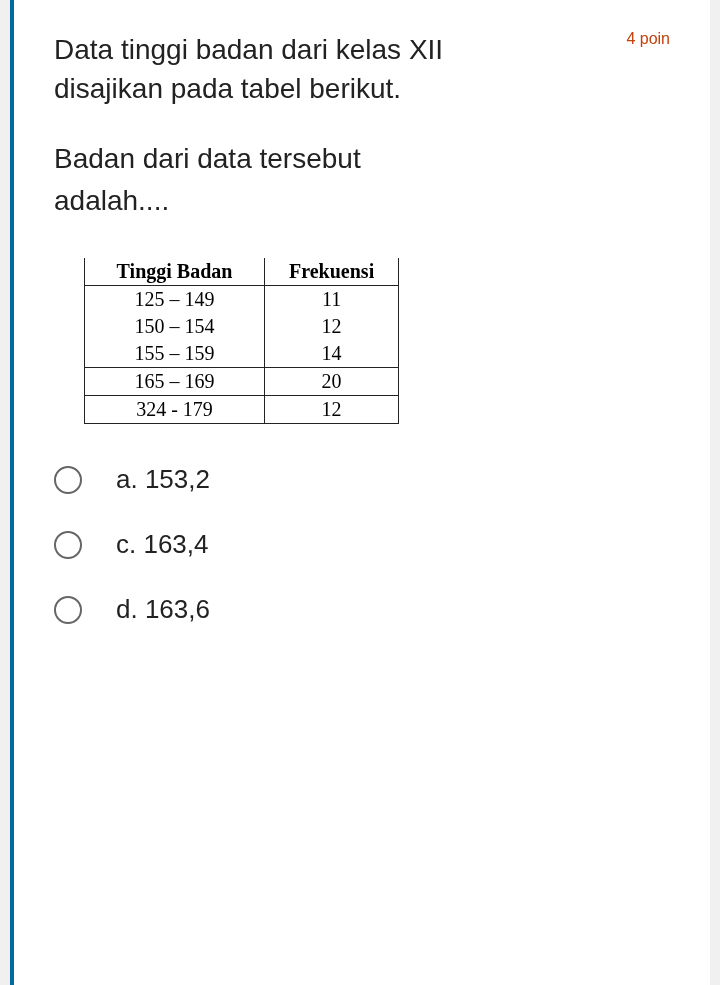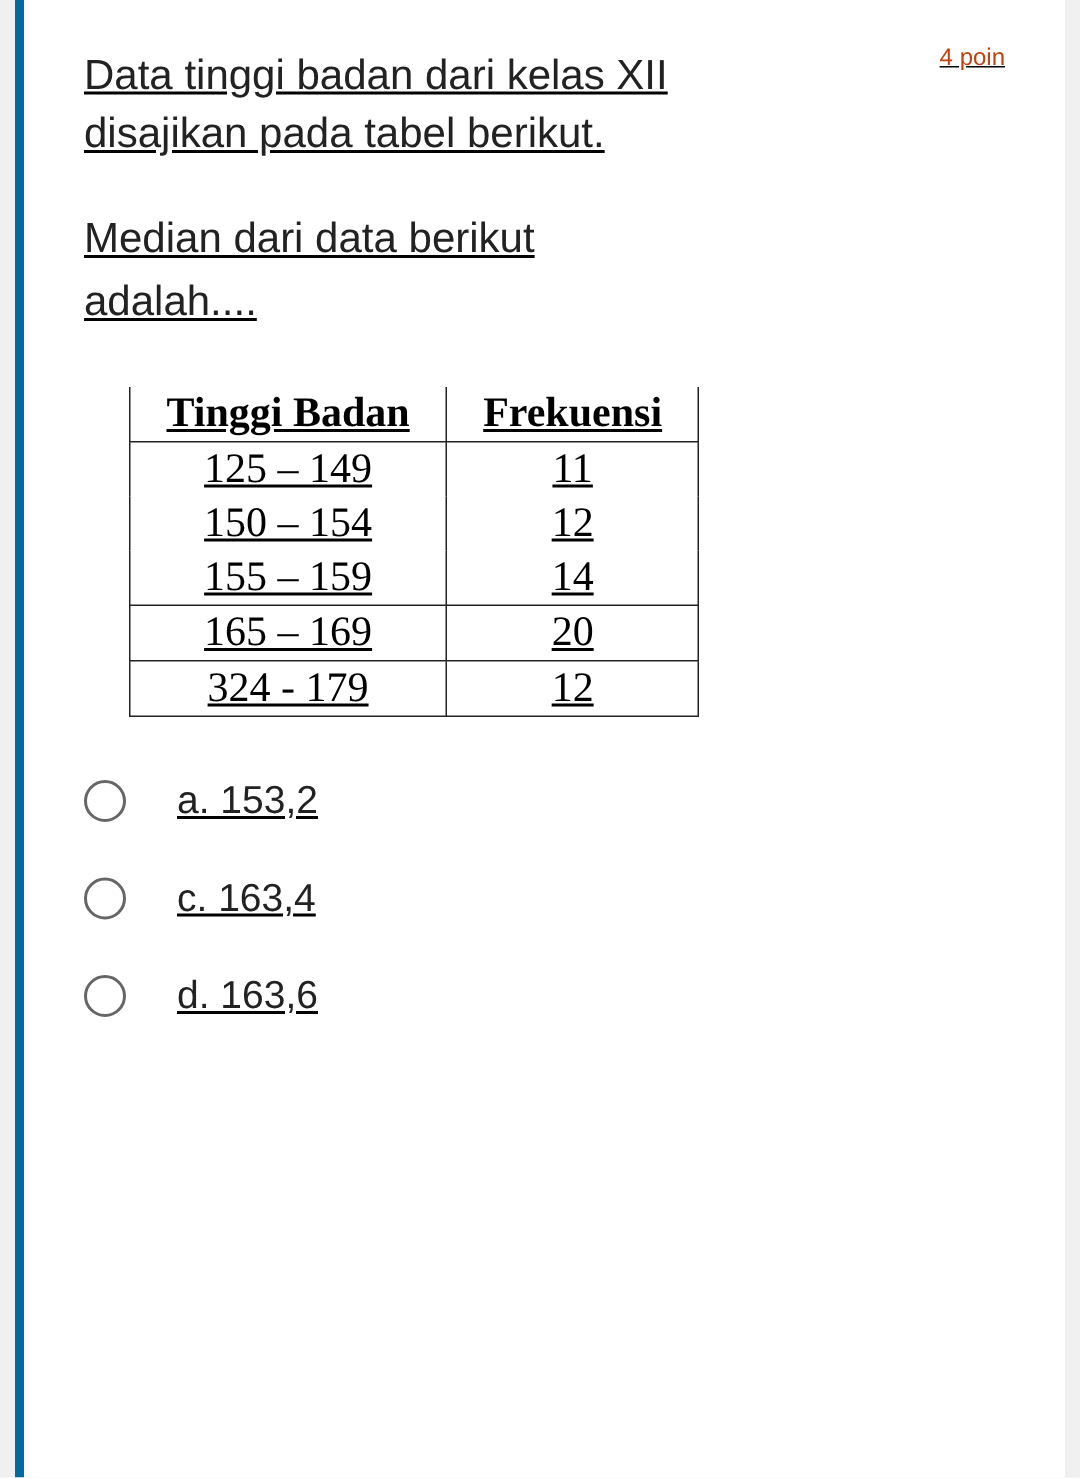--- a/index.html
+++ b/index.html
@@ -12,22 +12,21 @@
       background: #f0f0f0;
       width: 720px;
       height: 985px;
       display: flex;
       justify-content: center;
     }
     .card {
       background: #ffffff;
       width: 700px;
       padding: 30px 40px;
-      border-left: 6px solid #0369a1;
-      text-decoration: underline;
+      border-left: 4px solid #0369a1;
     }
     .question-header {
       display: flex;
       justify-content: space-between;
       align-items: flex-start;
       margin-bottom: 4px;
     }
     .question-title {
       font-size: 28px;
       color: #222;
@@ -53,21 +52,21 @@
     }
     table {
       border-collapse: collapse;
       font-family: "Times New Roman", serif;
     }
     th, td {
       border-left: 1.5px solid #222;
       border-right: 1.5px solid #222;
       border-bottom: 1.5px solid #222;
       text-align: center;
-      font-size: 28px;
+      font-size: 20px;
       padding: 2px 24px;
     }
     th {
       font-weight: bold;
       border-top: none;
     }
     td.col1 {
       min-width: 180px;
     }
     td.col2 {
@@ -108,21 +107,21 @@
 <div class="card">
   <div class="question-header">
     <div class="question-title">
       <span>Data tinggi badan dari kelas XII</span><br>
       <span>disajikan pada tabel berikut.</span>
     </div>
     <div class="points">4 poin</div>
   </div>
 
   <div class="question-sub">
-    <span>Median dari data berikut</span><br>
+    <span>Badan dari data tersebut</span><br>
     <span>adalah....</span>
   </div>
 
   <div class="table-wrap">
     <table>
       <tbody>
           <tr>
         <th>Tinggi Badan</th>
         <th>Frekuensi</th>
       </tr>

